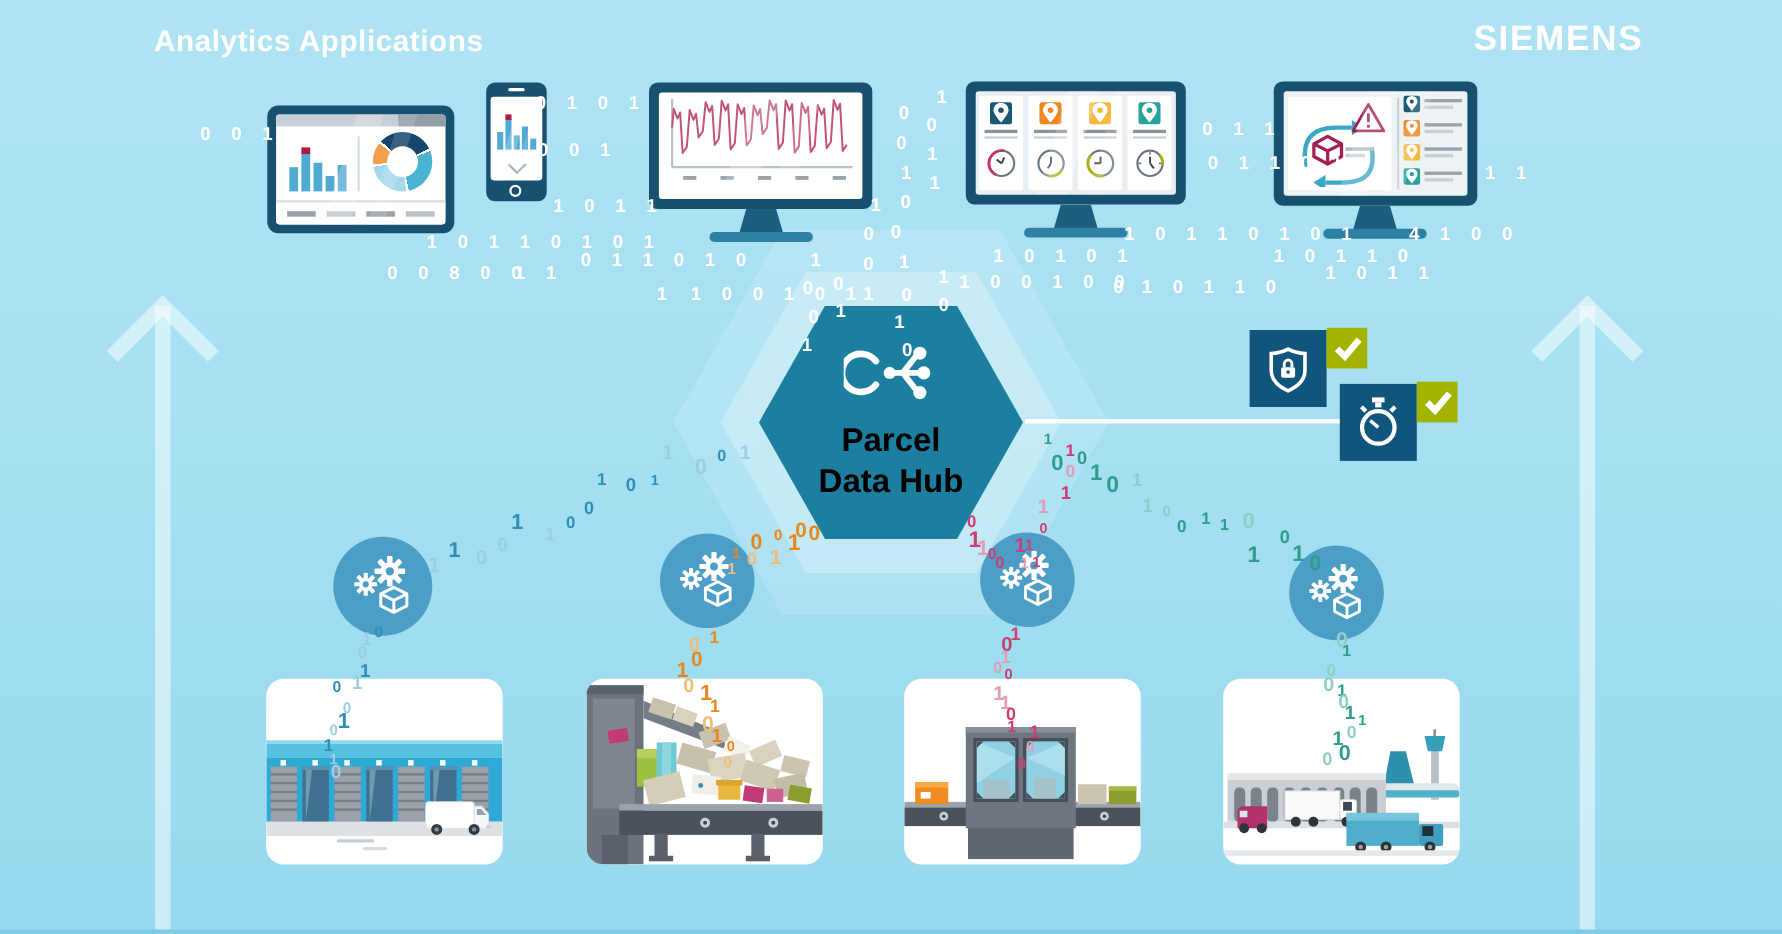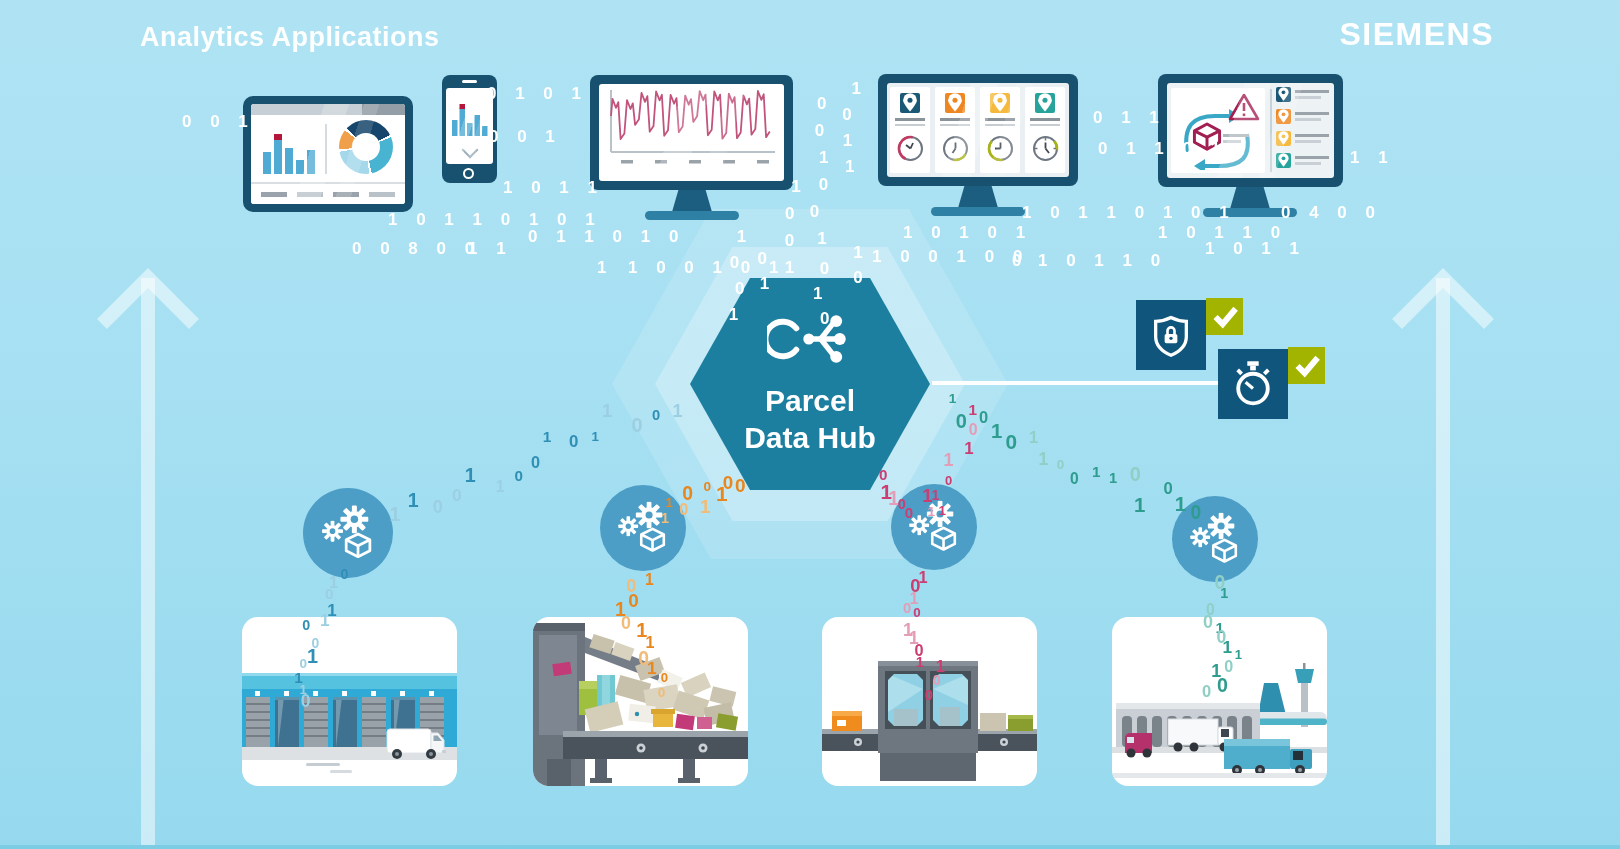--- a/index.html
+++ b/index.html
@@ -21,21 +21,21 @@
   .screen{position:relative;width:100%;height:100%;background:#FFF;border-radius:3px;overflow:hidden}
   .glare::after{content:"";position:absolute;inset:-2px;z-index:5;pointer-events:none;
     background:linear-gradient(107deg,transparent 40%,rgba(255,255,255,.22) 40%,rgba(255,255,255,.22) 53%,transparent 53%,transparent 61%,rgba(255,255,255,.15) 61%,rgba(255,255,255,.15) 69%,transparent 69%)}
   .stand-neck{position:absolute;background:#1B5E80;clip-path:polygon(16% 0,84% 0,100% 100%,0 100%);z-index:9}
   .stand-base{position:absolute;background:#2E80A5;border-radius:6px;z-index:9}
   
   .hex{clip-path:polygon(25% 0,75% 0,100% 50%,75% 100%,25% 100%,0 50%)}
   #hub{position:absolute;left:690px;top:278px;width:240px;height:212px;background:#1C7F9F;z-index:20;
        display:flex;flex-direction:column;align-items:center;justify-content:flex-start}
   .hexglow{position:absolute;background:rgba(255,255,255,.26);z-index:2}
-  .hub-text{color:#ffffff;font-weight:700;font-size:30px;line-height:37px;text-align:left;margin:0}
+  .hub-text{color:#000000;font-weight:700;font-size:30px;line-height:37px;text-align:left;margin:0}
   
   .tile{position:absolute;background:#10567C;display:flex;align-items:center;justify-content:center;z-index:26}
   .check{position:absolute;background:#A3B400;display:flex;align-items:center;justify-content:center;z-index:27}
   #hub-line{position:absolute;left:932px;top:381px;width:288px;height:4px;background:#FFF;z-index:18}
   
   .circleIcon{position:absolute;border-radius:50%;background:#4C9EC6;z-index:40;display:flex;align-items:center;justify-content:center}
   
   .card{position:absolute;width:215px;height:169px;background:#FFF;border-radius:16px;overflow:hidden;z-index:30}
   .card svg{display:block}
   
@@ -728,21 +728,21 @@
     <span class="wgroup" style="left: 628px; top: 258px;">1 0 0 1 0 1</span>
     <span class="wgroup" style="left: 1093px; top: 108px;">0 1 1</span>
     <span class="wgroup" style="left: 1098px; top: 139px;">0 1 1 0 1</span>
     <span class="wgroup" style="left: 1022px; top: 203px;">1 0 1 1 0 1 0 1</span>
     <span class="wgroup" style="left: 903px; top: 223px;">1 0 1 0 1</span>
     <span class="wgroup" style="left: 1158px; top: 223px;">1 0 1 1 0</span>
     <span class="wgroup" style="left: 872px; top: 247px;">1 0 0 1 0 0</span>
     <span class="wgroup" style="left: 1012px; top: 251px;">0</span>
     <span class="wgroup" style="left: 1038px; top: 251px;">1 0 1 1 0</span>
     <span class="wgroup" style="left: 1205px; top: 239px;">1 0 1 1</span>
-    <span class="wgroup" style="left: 1281px; top: 203px;">0 4 0 0</span>
+    <span class="wgroup" style="left: 1281px; top: 203px;">4 1 0 0</span>
     <span class="wgroup" style="left: 1350px; top: 148px;">1 1</span>
     <span class="bit" style="color: rgb(255, 255, 255); font-size: 17px; left: 821.8px; top: 103px;">0</span>
     <span class="bit" style="color: rgb(255, 255, 255); font-size: 17px; left: 819.6px; top: 130px;">0</span>
     <span class="bit" style="color: rgb(255, 255, 255); font-size: 17px; left: 823.8px; top: 157px;">1</span>
     <span class="bit" style="color: rgb(255, 255, 255); font-size: 17px; left: 823.4px; top: 184px;">0</span>
     <span class="bit" style="color: rgb(255, 255, 255); font-size: 17px; left: 814.5px; top: 211px;">0</span>
     <span class="bit" style="color: rgb(255, 255, 255); font-size: 17px; left: 822px; top: 238px;">1</span>
     <span class="bit" style="color: rgb(255, 255, 255); font-size: 17px; left: 856.2px; top: 88px;">1</span>
     <span class="bit" style="color: rgb(255, 255, 255); font-size: 17px; left: 847.1px; top: 114px;">0</span>
     <span class="bit" style="color: rgb(255, 255, 255); font-size: 17px; left: 847.4px; top: 140px;">1</span>

